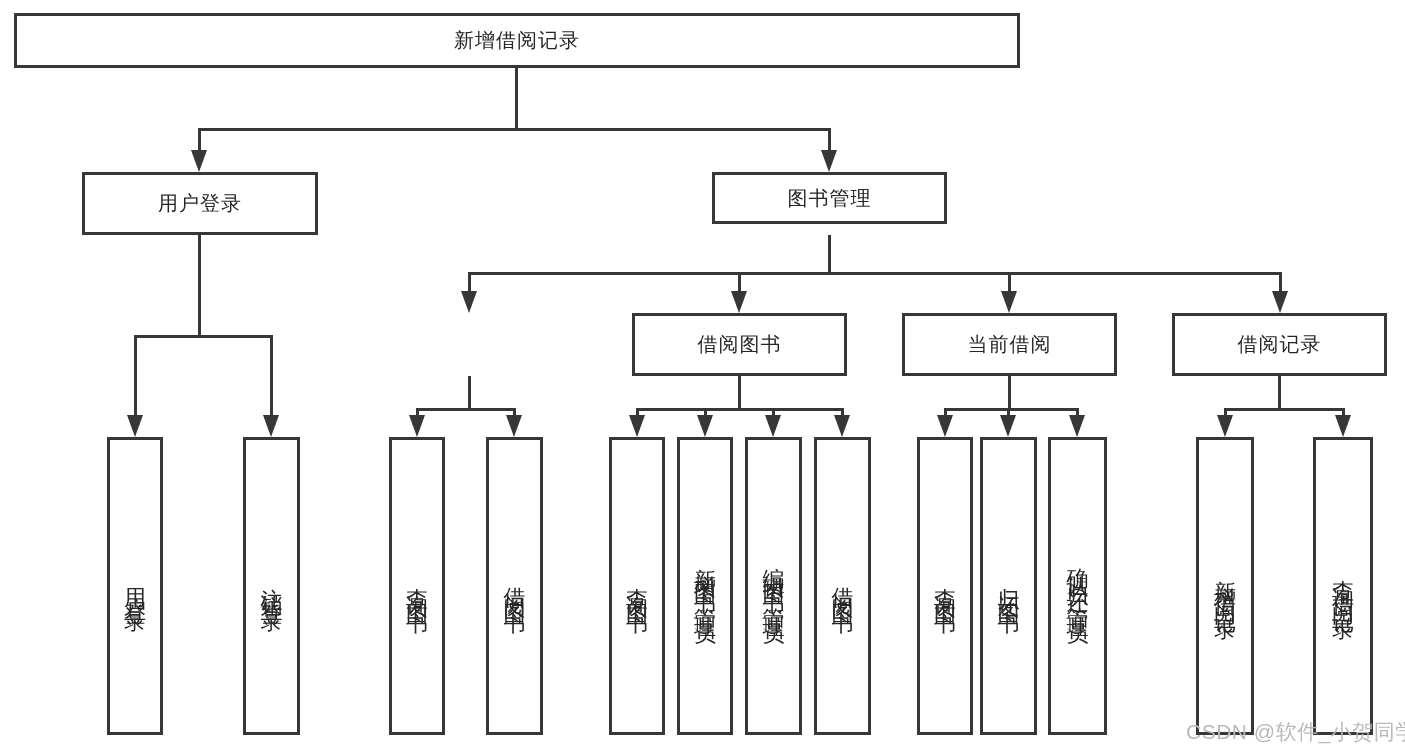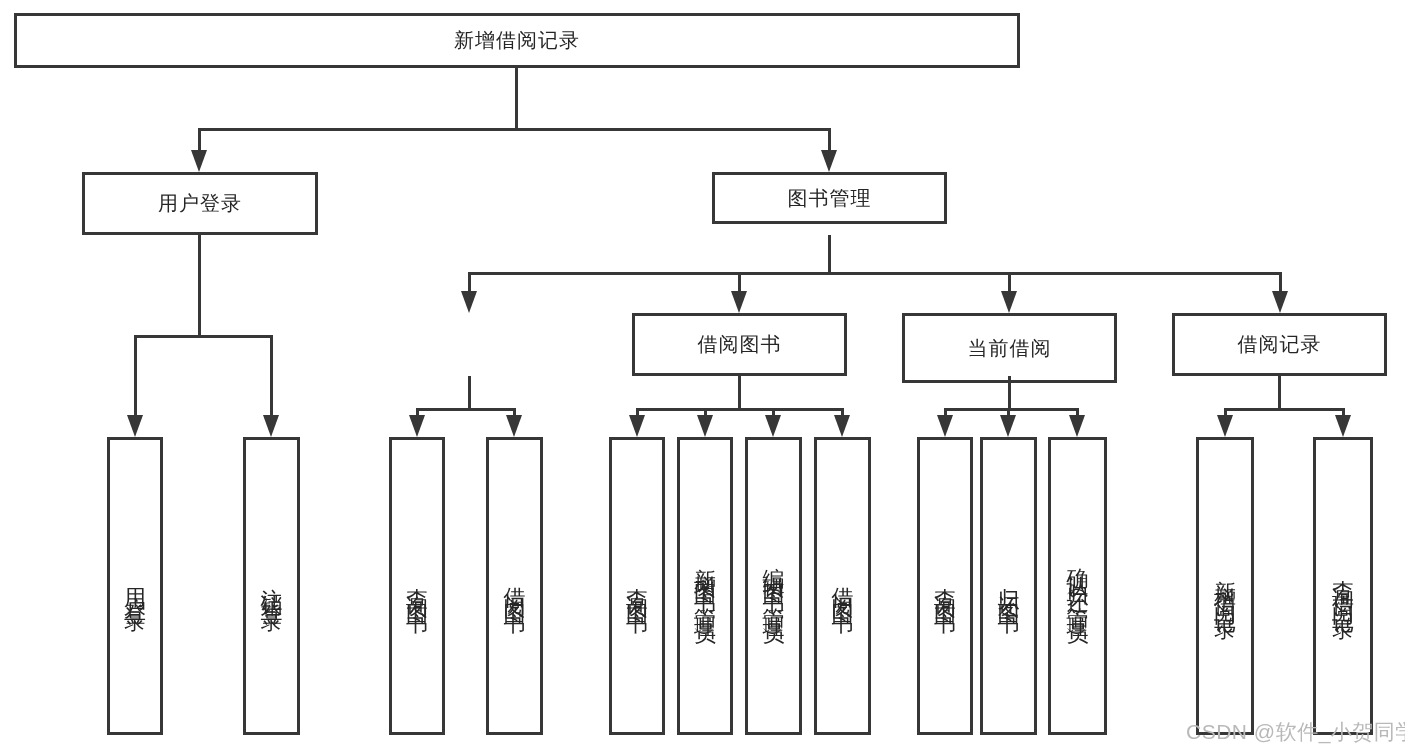--- a/index.html
+++ b/index.html
@@ -77,21 +77,21 @@
   <div class="vl" style="left:468px; top:272px; height:23px;"></div>
   <div class="vl" style="left:738px; top:272px; height:23px;"></div>
   <div class="vl" style="left:1008px; top:272px; height:23px;"></div>
   <div class="vl" style="left:1279px; top:272px; height:23px;"></div>
   <div class="ah" style="left:461px; top:291px;"></div>
   <div class="ah" style="left:731px; top:291px;"></div>
   <div class="ah" style="left:1001px; top:291px;"></div>
   <div class="ah" style="left:1272px; top:291px;"></div>
 
   <div class="box" style="left:632px; top:313px; width:215px; height:63px;">借阅图书</div>
-  <div class="box" style="left:902px; top:313px; width:215px; height:70px;">当前借阅</div>
+  <div class="box" style="left:902px; top:313px; width:215px; height:63px;">当前借阅</div>
   <div class="box" style="left:1172px; top:313px; width:215px; height:63px;">借阅记录</div>
 
   <div class="vl" style="left:468px; top:376px; height:34px;"></div>
   <div class="vl" style="left:738px; top:376px; height:34px;"></div>
   <div class="vl" style="left:1008px; top:376px; height:34px;"></div>
   <div class="vl" style="left:1278px; top:376px; height:34px;"></div>
 
   <div class="hl" style="left:416px; top:408px; width:100px;"></div>
   <div class="vl" style="left:416px; top:408px; height:11px;"></div>
   <div class="vl" style="left:513px; top:408px; height:11px;"></div>

